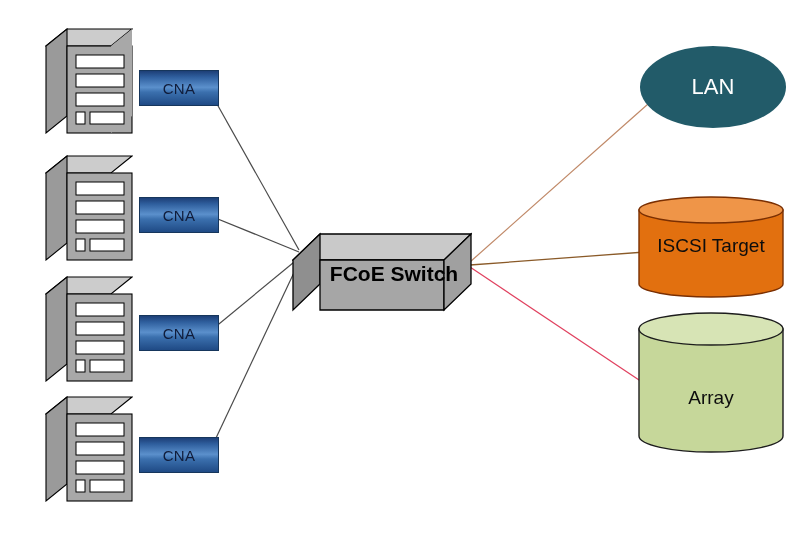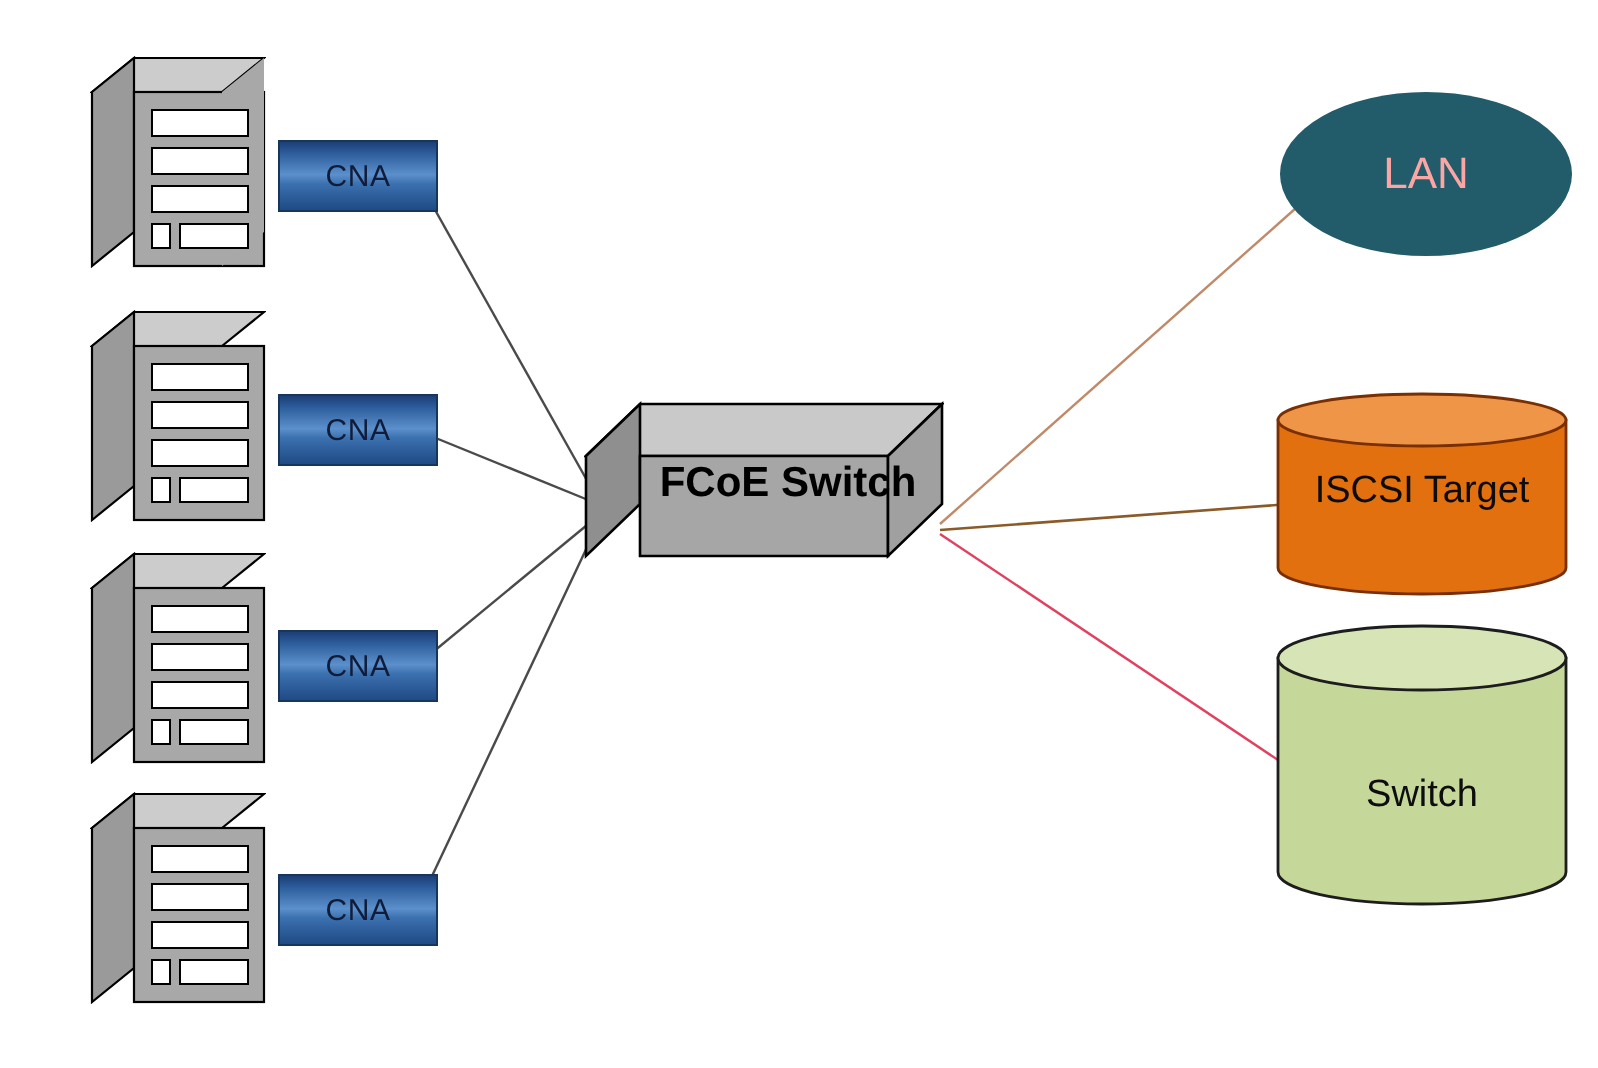--- a/index.html
+++ b/index.html
@@ -58,21 +58,21 @@
     color: #101c3a;
     font-size: 15px;
     letter-spacing: 0.3px;
     font-family: "Liberation Sans", sans-serif;
   }
 
   
   #switch {
     position: absolute;
     left: 292px;
-    top: 200px;
+    top: 232px;
     width: 180px;
     height: 80px;
   }
   #switch .sw-label {
     position: absolute;
     left: 28px;
     top: 30px;
     width: 148px;
     text-align: center;
     font-size: 21px;
@@ -90,21 +90,21 @@
     width: 146px;
     height: 82px;
     border-radius: 50%;
     background: #235d६b;
     background: #225b69;
     display: flex;
     align-items: center;
     justify-content: center;
   }
   #lan span {
-    color: #fca5a5;
+    color: #ffffff;
     font-size: 22px;
     font-family: "Liberation Sans", sans-serif;
     text-align: right;
   }
 
   
   .cylinder {
     position: absolute;
   }
   .cyl-text {
@@ -222,16 +222,16 @@
       <ellipse cx="73" cy="14" rx="72" ry="13" fill="#ef9548" stroke="#7a2f02" stroke-width="1.4"></ellipse>
     </svg>
     <div class="cyl-text" style="top:38px;">ISCSI Target</div>
   </div>
 
   <div class="cylinder" style="left:638px; top:312px; width:146px; height:142px;">
     <svg width="146" height="142" viewBox="0 0 146 142" style="position:absolute;left:0;top:0;">
       <path d="M1,17 L1,124 A72,16 0 0 0 145,124 L145,17 Z" fill="#c6d79a" stroke="#1d1d1d" stroke-width="1.4"></path>
       <ellipse cx="73" cy="17" rx="72" ry="16" fill="#d7e4b5" stroke="#1d1d1d" stroke-width="1.4"></ellipse>
     </svg>
-    <div class="cyl-text" style="top:74px;">Switch</div>
+    <div class="cyl-text" style="top:74px;">Array</div>
   </div>
 
 </div>
 
 </body></html>

